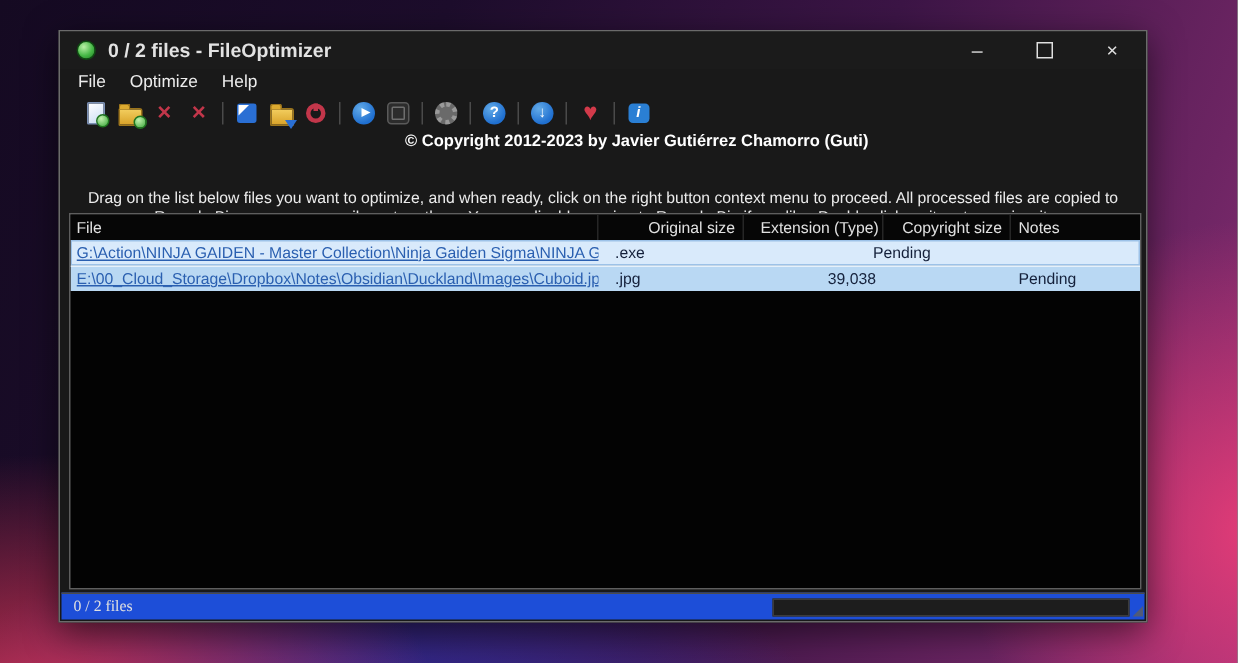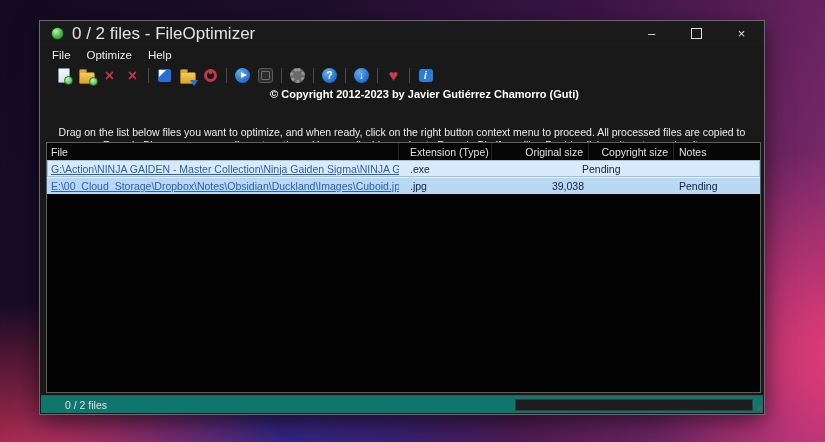--- a/index.html
+++ b/index.html
@@ -20,21 +20,21 @@
     position:absolute;left:39px;top:20px;width:726px;height:395px;
     background:#191919;border:1px solid #6b6b6b;box-sizing:border-box;
     box-shadow:0 6px 22px rgba(0,0,0,0.55);
     color:#dcdcdc;
   }
   
   .titlebar{height:25px;display:flex;align-items:center;padding-left:11px;background:#1b1b1b;}
   .app-icon{width:11px;height:11px;border-radius:50%;flex:0 0 auto;
     background:radial-gradient(circle at 35% 30%, #b9f0a6, #47b847 55%, #1e7a22);
     border:1px solid #0f4a12;}
-  .title-text{margin-left:8px;font-size:17px;color:#e2e2e2;white-space:nowrap;}
+  .title-text{margin-left:8px;font-size:13px;color:#e2e2e2;white-space:nowrap;font-weight:bold;}
   .win-controls{margin-left:auto;display:flex;height:100%;}
   .ctrl{width:45px;height:100%;display:flex;align-items:center;justify-content:center;
     font-size:13px;color:#e0e0e0;cursor:default;}
   .maxbox{width:9px;height:9px;border:1px solid #e0e0e0;display:inline-block;}
   
   .menubar{height:17px;display:flex;align-items:center;padding-left:4px;font-size:11.5px;color:#ececec;}
   .menu-item{padding:0 8px;}
   
   .toolbar{height:25px;display:flex;align-items:center;padding-left:12px;}
   .tbtn{width:23px;height:21px;display:flex;align-items:center;justify-content:center;flex:0 0 auto;}
@@ -83,23 +83,23 @@
   .c-file{width:352px;padding-left:4px;overflow:hidden;white-space:nowrap;}
   .c-ext{width:93px;padding-left:11px;}
   .c-orig{width:97px;justify-content:flex-end;padding-right:5px;}
   .c-opt{width:85px;justify-content:flex-end;padding-right:5px;}
   .c-status{flex:1;padding-left:5px;border-right:none !important;}
   .filerow{color:#14203a;}
   .row0{background:#d9eafb;box-shadow:inset 0 0 0 1px #9dc2e8;}
   .row1{background:#b9d8f3;border-top:1px solid #e6f1fb;box-sizing:border-box;}
   .filelink{color:#2a5fb0;text-decoration:underline;white-space:nowrap;overflow:hidden;cursor:pointer;}
   
-  .statusbar{position:absolute;left:1px;right:1px;bottom:1px;height:18px;background:#0f766e;
+  .statusbar{position:absolute;left:1px;right:1px;bottom:1px;height:18px;background:#1d4ed8;
     border-top:1px solid #4c4c4c;display:flex;align-items:center;font-size:10.5px;color:#e0e0e0;
-    padding-left:24px;box-sizing:border-box;}
+    padding-left:8px;box-sizing:border-box;font-family:Liberation Serif, serif;}
   .progress{position:absolute;right:10px;top:3px;width:238px;height:12px;
     background:#1d1d1d;border:1px solid #3c3c3c;box-sizing:border-box;}
   .grip{position:absolute;right:1px;bottom:2px;width:0;height:0;
     border-left:7px solid transparent;border-bottom:7px solid #5f5f5f;opacity:0.8;}
 </style>
 </head>
 <body>
 
 <div class="desktop">
   <div class="window">
@@ -179,22 +179,22 @@
         <span class="ic-about">i</span>
       </div>
     </div>
 
     <div class="copyright">© Copyright 2012-2023 by Javier Gutiérrez Chamorro (Guti)</div>
     <div class="instructions">Drag on the list below files you want to optimize, and when ready, click on the right button context menu to proceed. All processed files are copied to Recycle Bin, so you can easily restore them. You can disable moving to Recycle Bin if you like. Double click an item to preview it.</div>
 
     <div class="listview">
       <div class="lrow list-header">
         <div class="c hc c-file">File</div>
+        <div class="c hc c-orig">Original size</div>
         <div class="c hc c-ext">Extension (Type)</div>
-        <div class="c hc c-orig">Original size</div>
         <div class="c hc c-opt">Copyright size</div>
         <div class="c hc c-status">Notes</div>
       </div>
 
       <div class="lrow filerow row0">
         <div class="c c-file">
           <span class="filelink">G:\Action\NINJA GAIDEN - Master Collection\Ninja Gaiden Sigma\NINJA GAIDEN SIGMA.exe</span>
         </div>
         <div class="c c-ext">.exe</div>
         <div class="c c-opt"></div>

